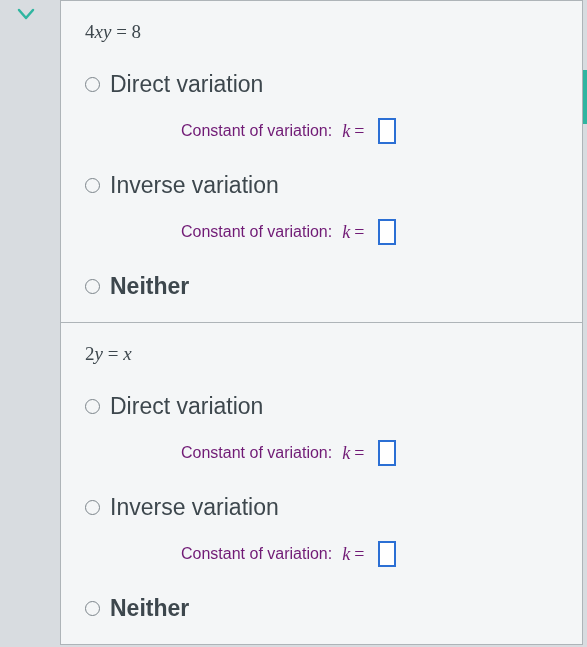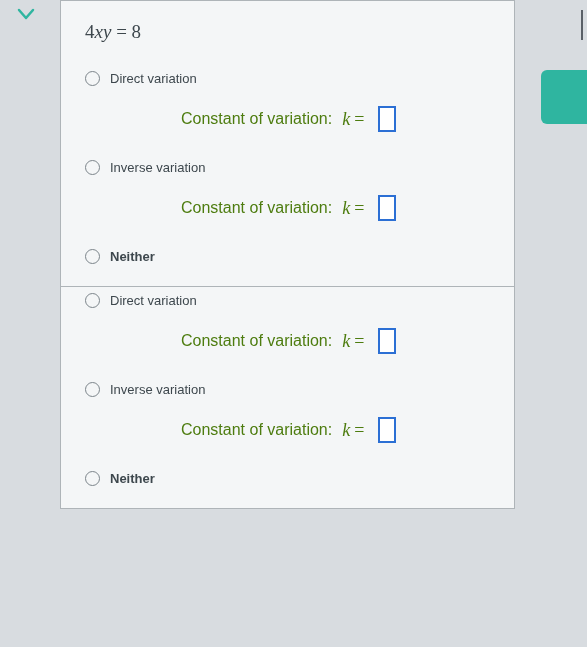--- a/index.html
+++ b/index.html
@@ -16,21 +16,21 @@
       left: 14px;
       top: 2px;
       width: 24px;
       height: 24px;
     }
     .chevron-wrap svg { display: block; }
     .panel {
       position: absolute;
       left: 60px;
       top: 0;
-      width: 455px;
+      width: 523px;
       background: #f4f6f7;
       border: 1px solid #aeb4b8;
     }
     .block {
       border-bottom: 1px solid #aeb4b8;
       padding: 0;
     }
     .block:last-child { border-bottom: none; }
     .equation {
       font-family: "Times New Roman", Times, serif;
@@ -38,38 +38,38 @@
       font-size: 19px;
       color: #3d474d;
       padding: 20px 24px 22px 24px;
     }
     .equation .num { font-style: normal; }
     .opt {
       display: flex;
       align-items: center;
       gap: 10px;
       padding: 6px 24px 6px 24px;
-      font-size: 13px;
+      font-size: 23px;
       color: #3d474d;
       cursor: pointer;
     }
     .radio-circle {
       width: 15px;
       height: 15px;
       border: 1.5px solid #7c858b;
       border-radius: 50%;
       flex-shrink: 0;
     }
     .constant-row {
       display: flex;
       align-items: center;
       gap: 10px;
       padding: 14px 0 22px 120px;
       font-size: 16px;
-      color: #4d7c0f;
+      color: #701a75;
     }
     .k-eq {
       font-family: "Times New Roman", Times, serif;
       font-style: italic;
       font-size: 18px;
       white-space: nowrap;
     }
     .k-eq .eq { font-style: normal; padding: 0 4px; }
     .input-box {
       width: 18px;
@@ -142,20 +142,23 @@
       <span class="input-box"></span>
     </div>
 
     <div class="opt neither">
       <span class="radio-circle"></span>
       <span>Neither</span>
     </div>
   </div>
 
   <div class="block">
+    <div class="equation">
+      <span class="num">2</span>y <span class="num">=</span> x
+    </div>
 
     <div class="opt">
       <span class="radio-circle"></span>
       <span>Direct variation</span>
     </div>
     <div class="constant-row">
       <span>Constant of variation:</span>
       <span class="k-eq">
         <span>k</span><span class="eq">=</span>
       </span>

